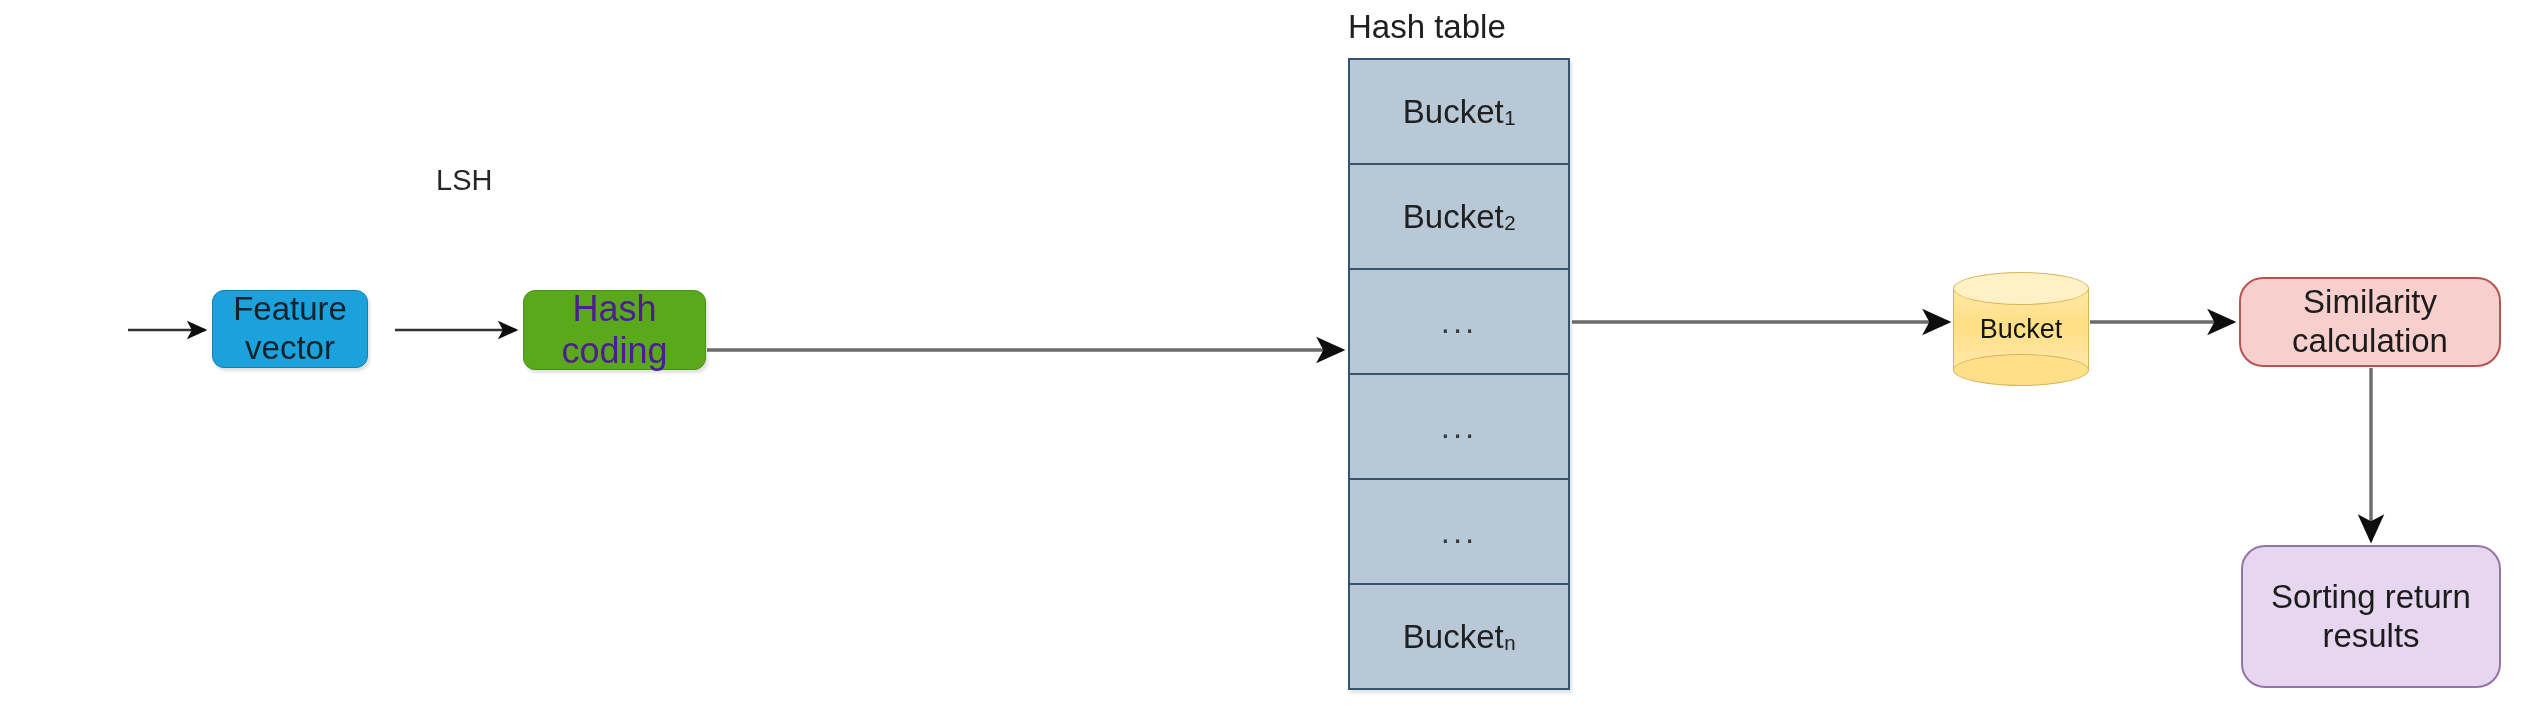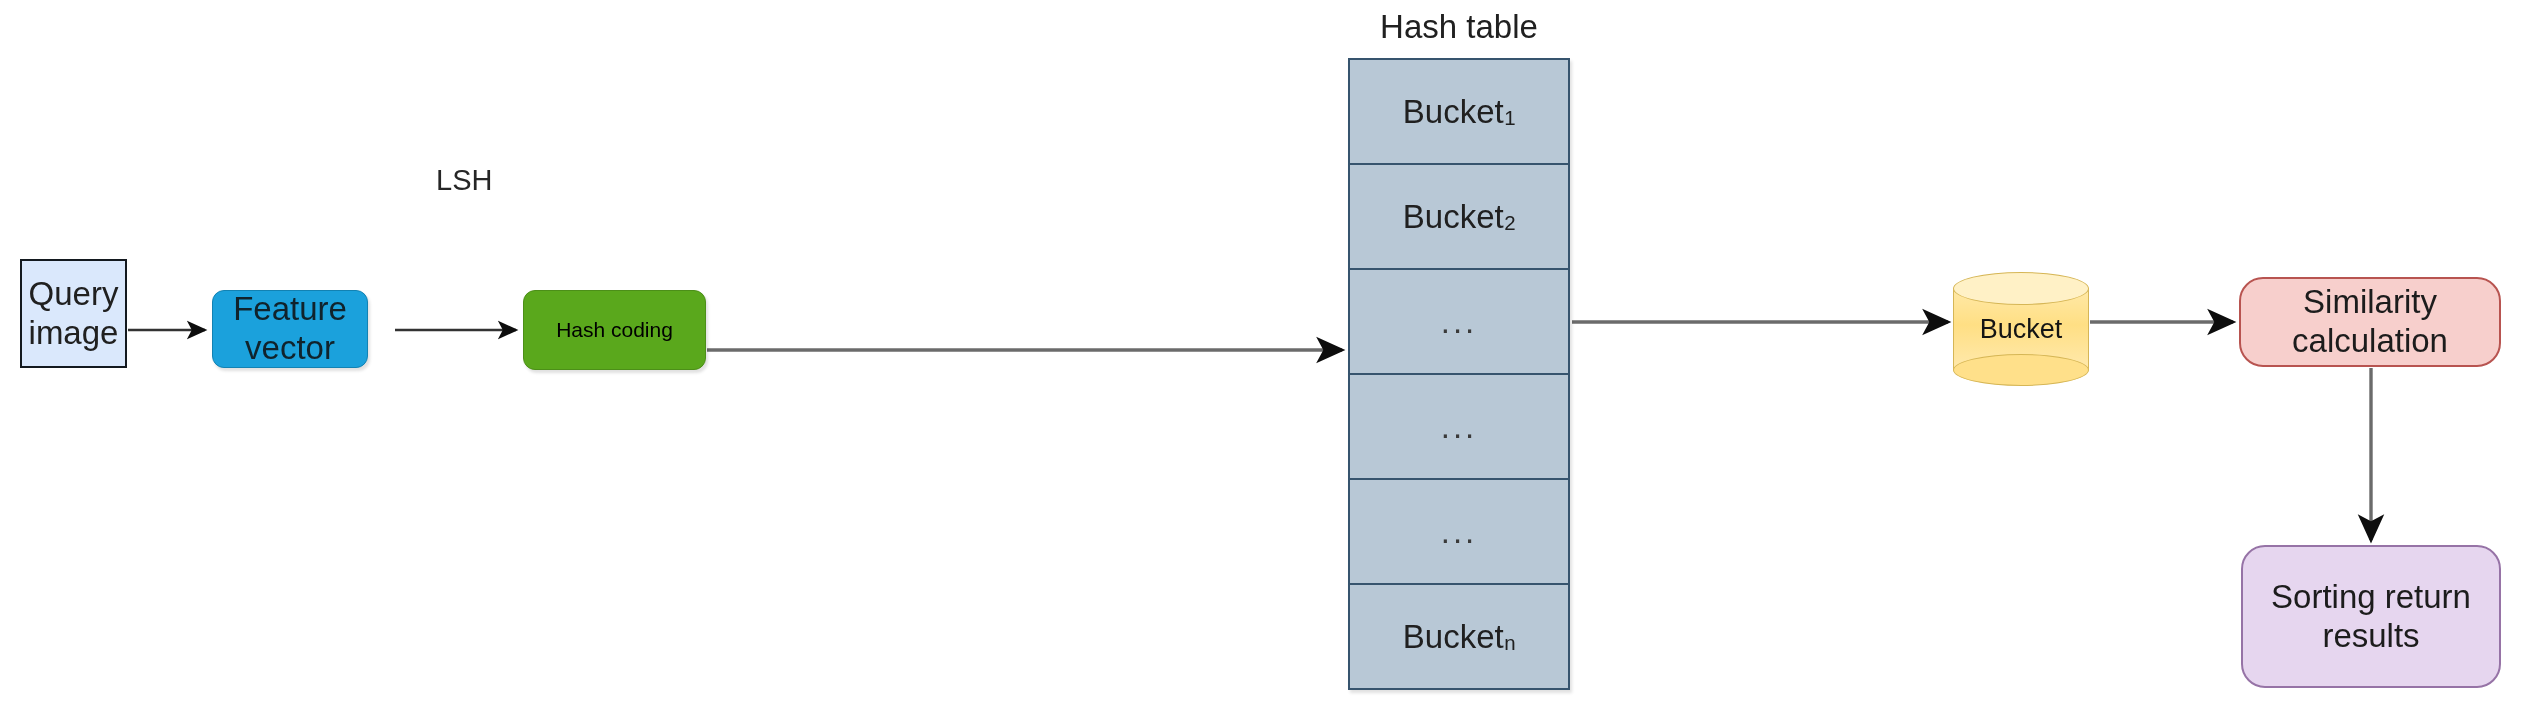--- a/index.html
+++ b/index.html
@@ -57,32 +57,31 @@
 
   
   #node-hashcoding {
     left: 523px;
     top: 290px;
     width: 183px;
     height: 80px;
     background: #5aa81c;
     border: 1px solid #4c8f18;
     border-radius: 12px;
-    font-size: 21px;
-    color: #000000;
+    font-size: 36px;
+    color: #4c1d95;
     box-shadow: 2px 3px 3px rgba(0,0,0,0.12);
   }
 
   
   #hash-table-title {
     position: absolute;
     left: 1348px;
     top: 8px;
     width: 222px;
-    text-align: center;
     font-size: 33px;
     color: #202020;
   }
   #node-hashtable {
     position: absolute;
     left: 1348px;
     top: 58px;
     width: 222px;
     height: 632px;
     border: 2px solid #36546e;
@@ -221,22 +220,20 @@
 
     <line x1="707" y1="350" x2="1342" y2="350" stroke="#6b6b6b" stroke-width="3.4" marker-end="url(#arrowhead)"></line>
 
     <line x1="1572" y1="322" x2="1948" y2="322" stroke="#6b6b6b" stroke-width="3.4" marker-end="url(#arrowhead)"></line>
 
     <line x1="2090" y1="322" x2="2233" y2="322" stroke="#6b6b6b" stroke-width="3.4" marker-end="url(#arrowhead)"></line>
 
     <line x1="2371" y1="368" x2="2371" y2="540" stroke="#6b6b6b" stroke-width="3.4" marker-end="url(#arrowhead)"></line>
   </svg>
 
-  <div class="node" id="node-query">Query
-image</div>
 
   <div class="node" id="node-feature">Feature vector</div>
 
   <div class="node" id="node-hashcoding">Hash coding</div>
 
   <div id="hash-table-title">Hash table</div>
 
   <div id="node-hashtable">
     <div class="ht-cell">
       <span>Bucket</span>

